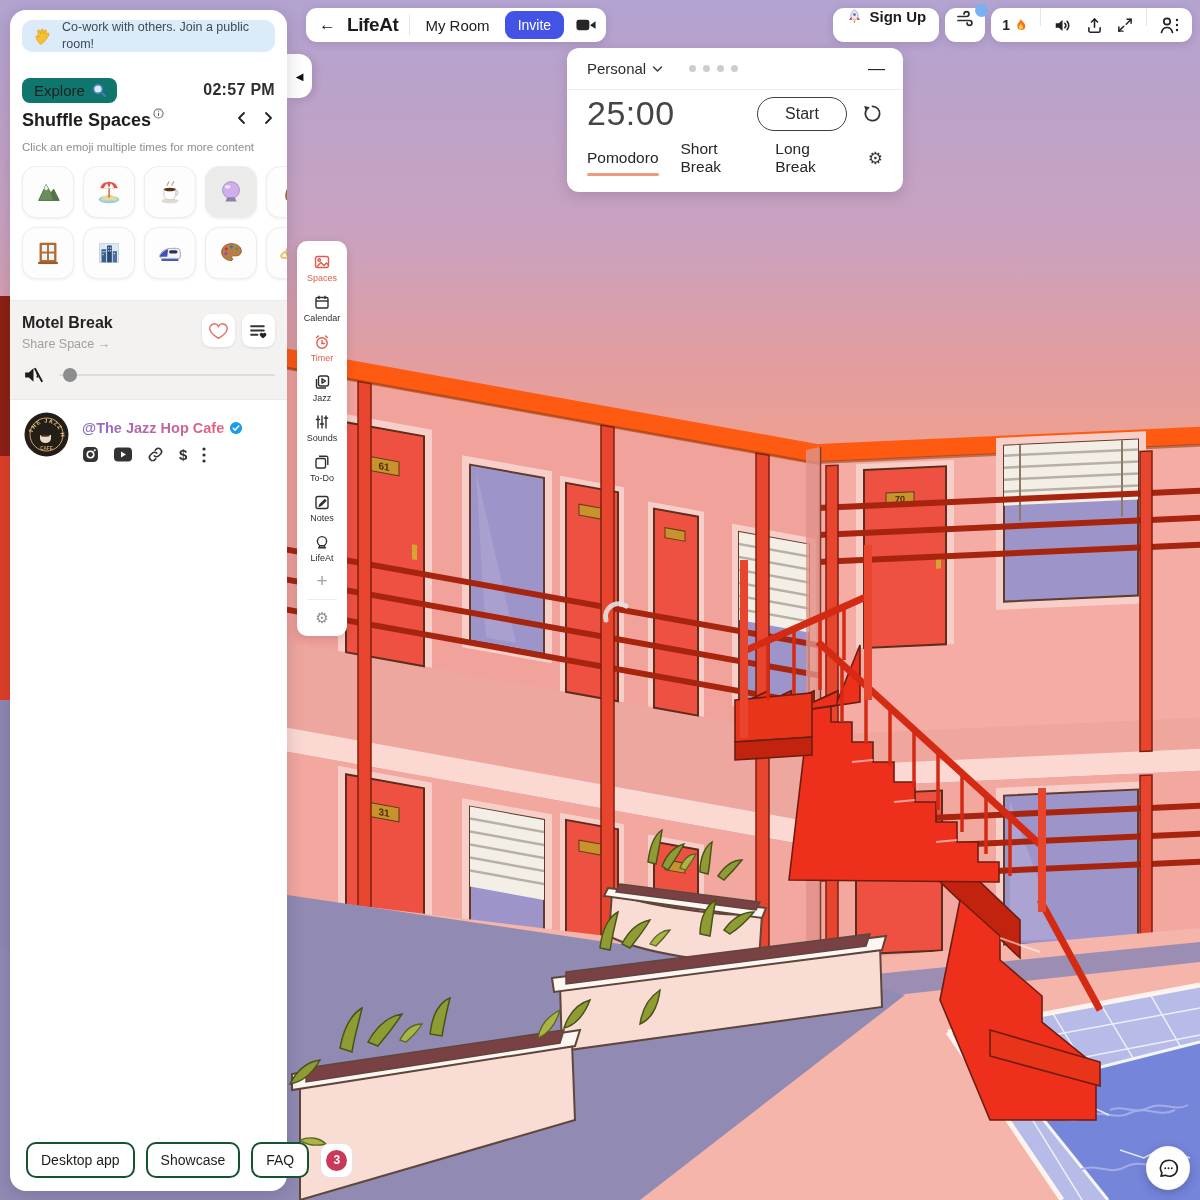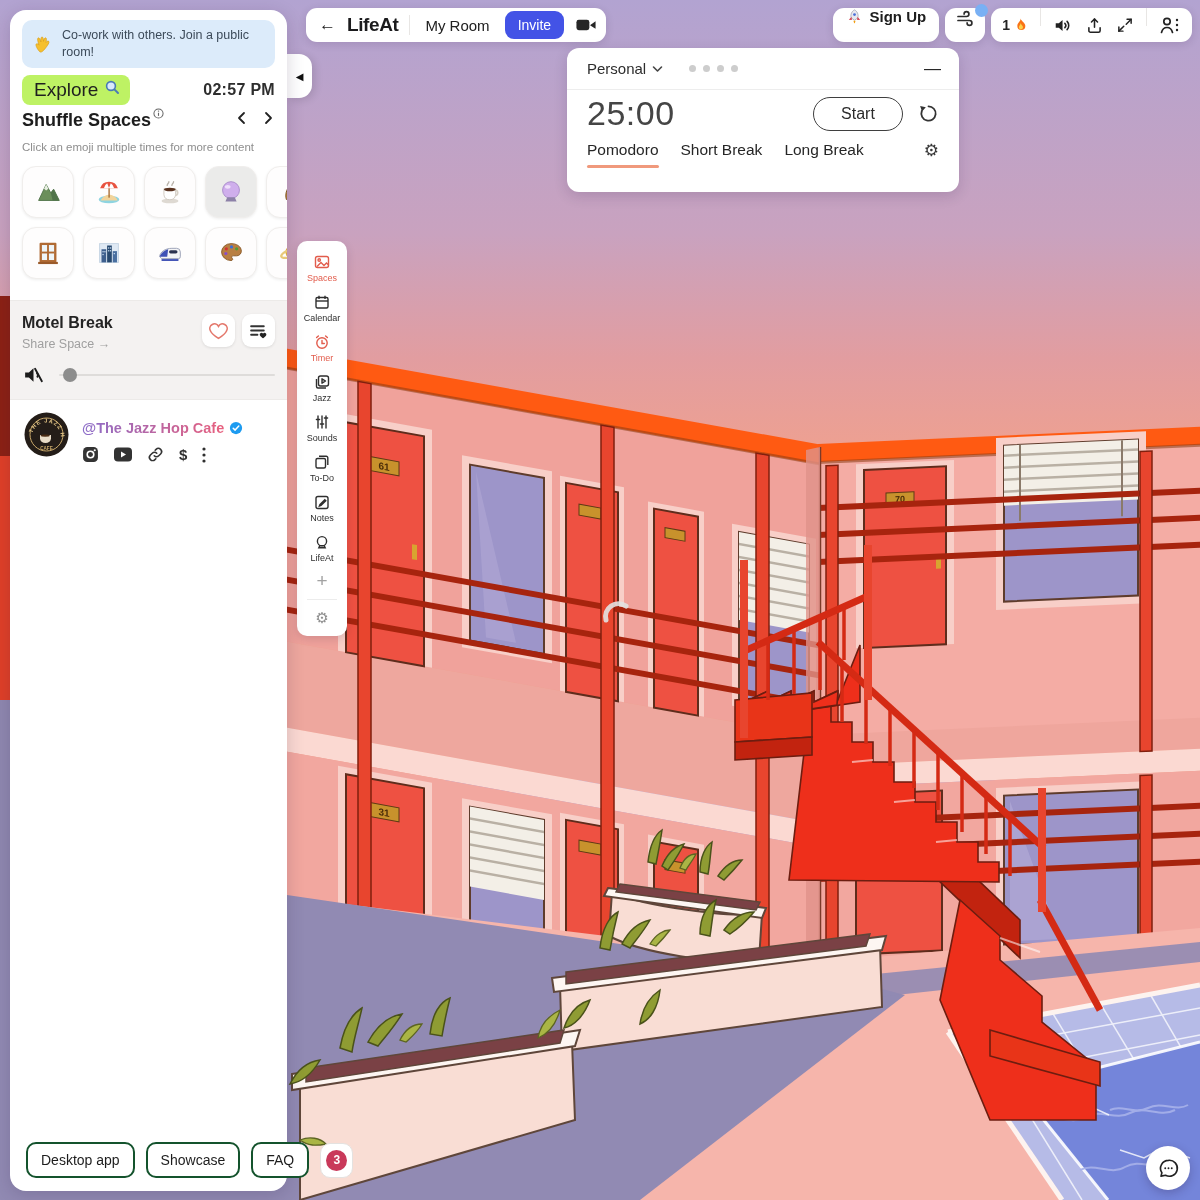--- a/index.html
+++ b/index.html
@@ -6,27 +6,27 @@
   html,body { width:1200px; height:1200px; overflow:hidden; }
   body { font-family:"Liberation Sans", sans-serif; position:relative; background:#b3a4d1; }
   svg { display:block; }
 
   
   #scene { position:absolute; inset:0; z-index:0; }
 
   
   #sidebar { position:absolute; left:10px; top:10px; width:277px; height:1181px;
     background:#fff; border-radius:16px; z-index:3; box-shadow:0 4px 18px rgba(40,20,60,.18); }
-  .banner { position:absolute; top:10px; left:12px; right:12px; height:48px; background:#dcebfa;
+  .banner { position:absolute; top:10px; left:12px; right:12px; height:32px; background:#dcebfa;
     border-radius:10px; display:flex; align-items:center; gap:10px; padding:13px 10px;
     font-size:12.5px; line-height:1.35; color:#3c4a59; font-weight:500; }
   .explore-row { position:absolute; top:66px; left:12px; right:12px; height:28px;
     display:flex; align-items:center; justify-content:space-between; }
-  .explore-pill { display:flex; align-items:flex-start; gap:6px; background:#bef264; border-radius:8px;
-    padding:4px 10px 4px 12px; font-size:19px; color:#1f1f1f; cursor:pointer; }
+  .explore-pill { display:flex; align-items:flex-start; gap:6px; background:#0f766e; border-radius:8px;
+    padding:4px 10px 4px 12px; font-size:15px; color:#1f1f1f; cursor:pointer; }
   .clock { font-size:16px; font-weight:600; color:#2e2e2e; letter-spacing:.3px; }
   .shuffle-head { position:absolute; top:100px; left:12px; right:12px; height:24px;
     display:flex; align-items:flex-start; }
   .shuffle-title { font-size:18px; font-weight:700; color:#1d1d1d; }
   .info-ic { margin-left:2px; margin-top:-2px; }
   .shuffle-arrows { margin-left:auto; display:flex; gap:12px; align-items:center; }
   .shuffle-arrows span { cursor:pointer; display:flex; }
   .shuffle-caption { position:absolute; top:131px; left:12px; right:6px; font-size:11.5px; color:#8e8e8e; }
   .emoji-grid { position:absolute; top:156px; left:0; right:0; height:118px; overflow:hidden; padding-left:12px; }
   .emoji-row { display:flex; gap:9px; margin-bottom:9px; width:400px; }
@@ -83,21 +83,21 @@
     box-shadow:0 2px 8px rgba(40,20,60,.14); }
   .signup { padding:0 13px; gap:7px; font-size:15px; font-weight:600; color:#1e1e1e; cursor:pointer; }
   .windbtn { width:40px; justify-content:center; cursor:pointer; position:relative; }
   .blue-dot { position:absolute; top:-4px; right:-3px; width:13px; height:13px; border-radius:50%; background:#79b0f4; }
   .icon-group { padding:0 11px; gap:12px; }
   .icon-group .vdiv { height:18px; }
   .ig-item { display:flex; align-items:center; cursor:pointer; gap:3px; }
   .streak-n { font-size:14px; font-weight:600; color:#222; }
 
   
-  #timerw { position:absolute; left:567px; top:48px; width:392px; height:144px; background:#fff;
+  #timerw { position:absolute; left:567px; top:48px; width:336px; height:144px; background:#fff;
     border-radius:12px; z-index:3; box-shadow:0 4px 14px rgba(40,20,60,.16); }
   .tw-head { height:42px; display:flex; align-items:center; padding:0 18px 0 20px; border-bottom:1px solid #ededed; }
   .tw-profile { display:flex; align-items:center; gap:6px; font-size:15px; font-weight:500; color:#2d2d2d; cursor:pointer; }
   .tw-dots { display:flex; gap:7px; margin-left:26px; cursor:pointer; }
   .tw-dots i { width:7px; height:7px; border-radius:50%; background:#cdcdcd; }
   .tw-min { margin-left:auto; font-size:17px; color:#222; cursor:pointer; line-height:1; }
   .tw-body { padding:4px 20px 0; }
   .tw-main { display:flex; align-items:center; }
   .tw-time { font-size:34px; font-weight:500; color:#454545; letter-spacing:.5px; }
   .tw-start { margin-left:auto; width:90px; height:34px; border:1.6px solid #3f3f3f; border-radius:17px;

